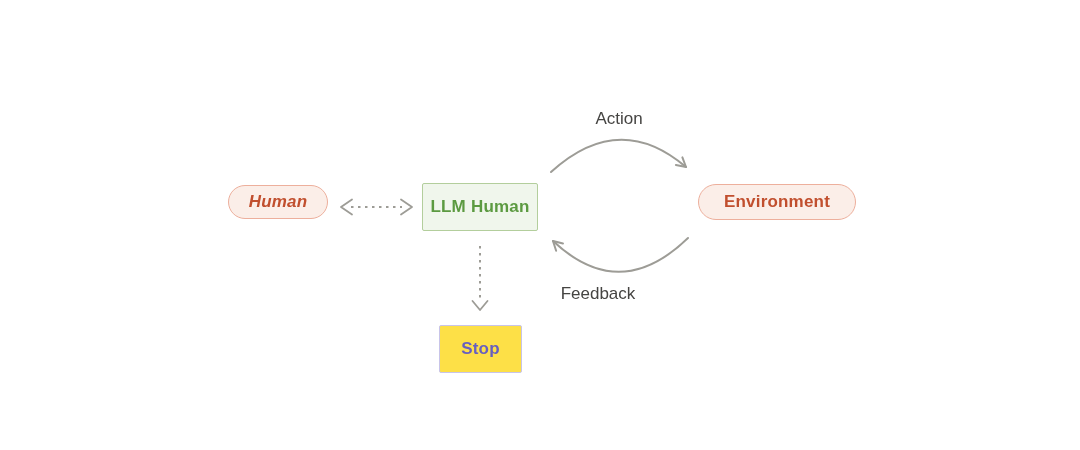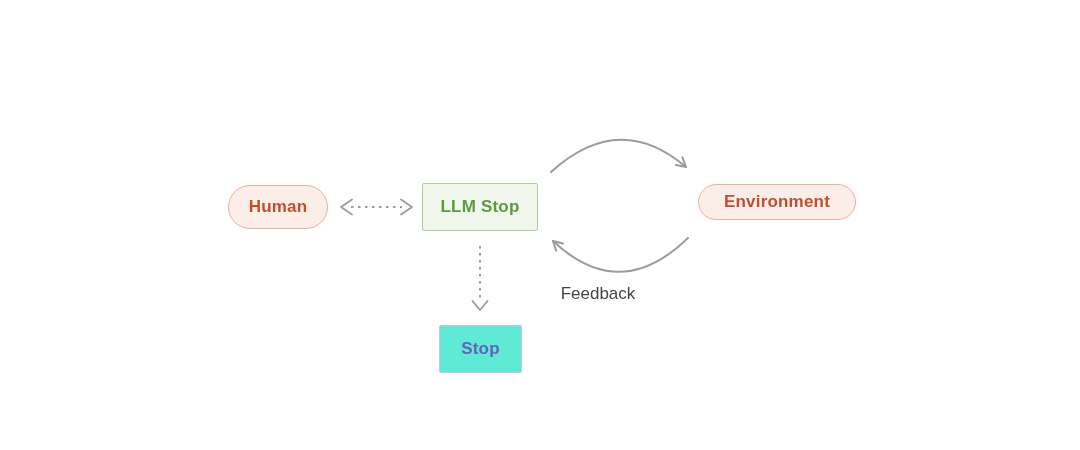--- a/index.html
+++ b/index.html
@@ -25,32 +25,32 @@
     font-size: 17px;
     letter-spacing: 0.2px;
     white-space: nowrap;
   }
   .node.pill {
     background: #FBEEE8;
     border: 1px solid #EDAF9C;
     color: #C14F2E;
     border-radius: 22px;
   }
-  .node.human       { left: 228px; top: 185px; width: 100px; height: 44px; }
+  .node.human       { left: 228px; top: 185px; width: 100px; height: 34px; font-style: italic; }
   .node.environment { left: 698px; top: 184px; width: 158px; height: 36px; }
   .node.llm {
     left: 422px; top: 183px; width: 116px; height: 48px;
     background: #F0F6EC;
     border: 1px solid #B3CE9C;
     color: #5C9A41;
     border-radius: 2px;
   }
   .node.stop {
     left: 439px; top: 325px; width: 83px; height: 48px;
-    background: #5eead4;
+    background: #fde047;
     border: 1px solid #C8C4E9;
     color: #675FC0;
     border-radius: 2px;
   }
   .edge-label {
     position: absolute;
     width: 160px;
     text-align: center;
     font-size: 17px;
     color: #454442;
@@ -87,26 +87,27 @@
 
     <path d="M 480 246 V 298" fill="none" stroke-width="2" stroke-dasharray="2.5 4.5" stroke="#9D9C96"></path>
     <path d="M 472.5 301 L 480 310 L 487.5 301" fill="none" stroke-width="1.8" stroke-linecap="round" stroke-linejoin="round" stroke="#9D9C96"></path>
   </svg>
 
   <div class="node pill human">
     <span>Human</span>
   </div>
 
   <div class="node llm">
-    <span>LLM Stop</span>
+    <span>LLM Human</span>
   </div>
 
   <div class="node pill environment">
     <span>Environment</span>
   </div>
 
   <div class="node stop">
     <span>Stop</span>
   </div>
 
+  <div class="edge-label action">Action</div>
   <div class="edge-label feedback">Feedback</div>
 
 </div>
 
 </body></html>

